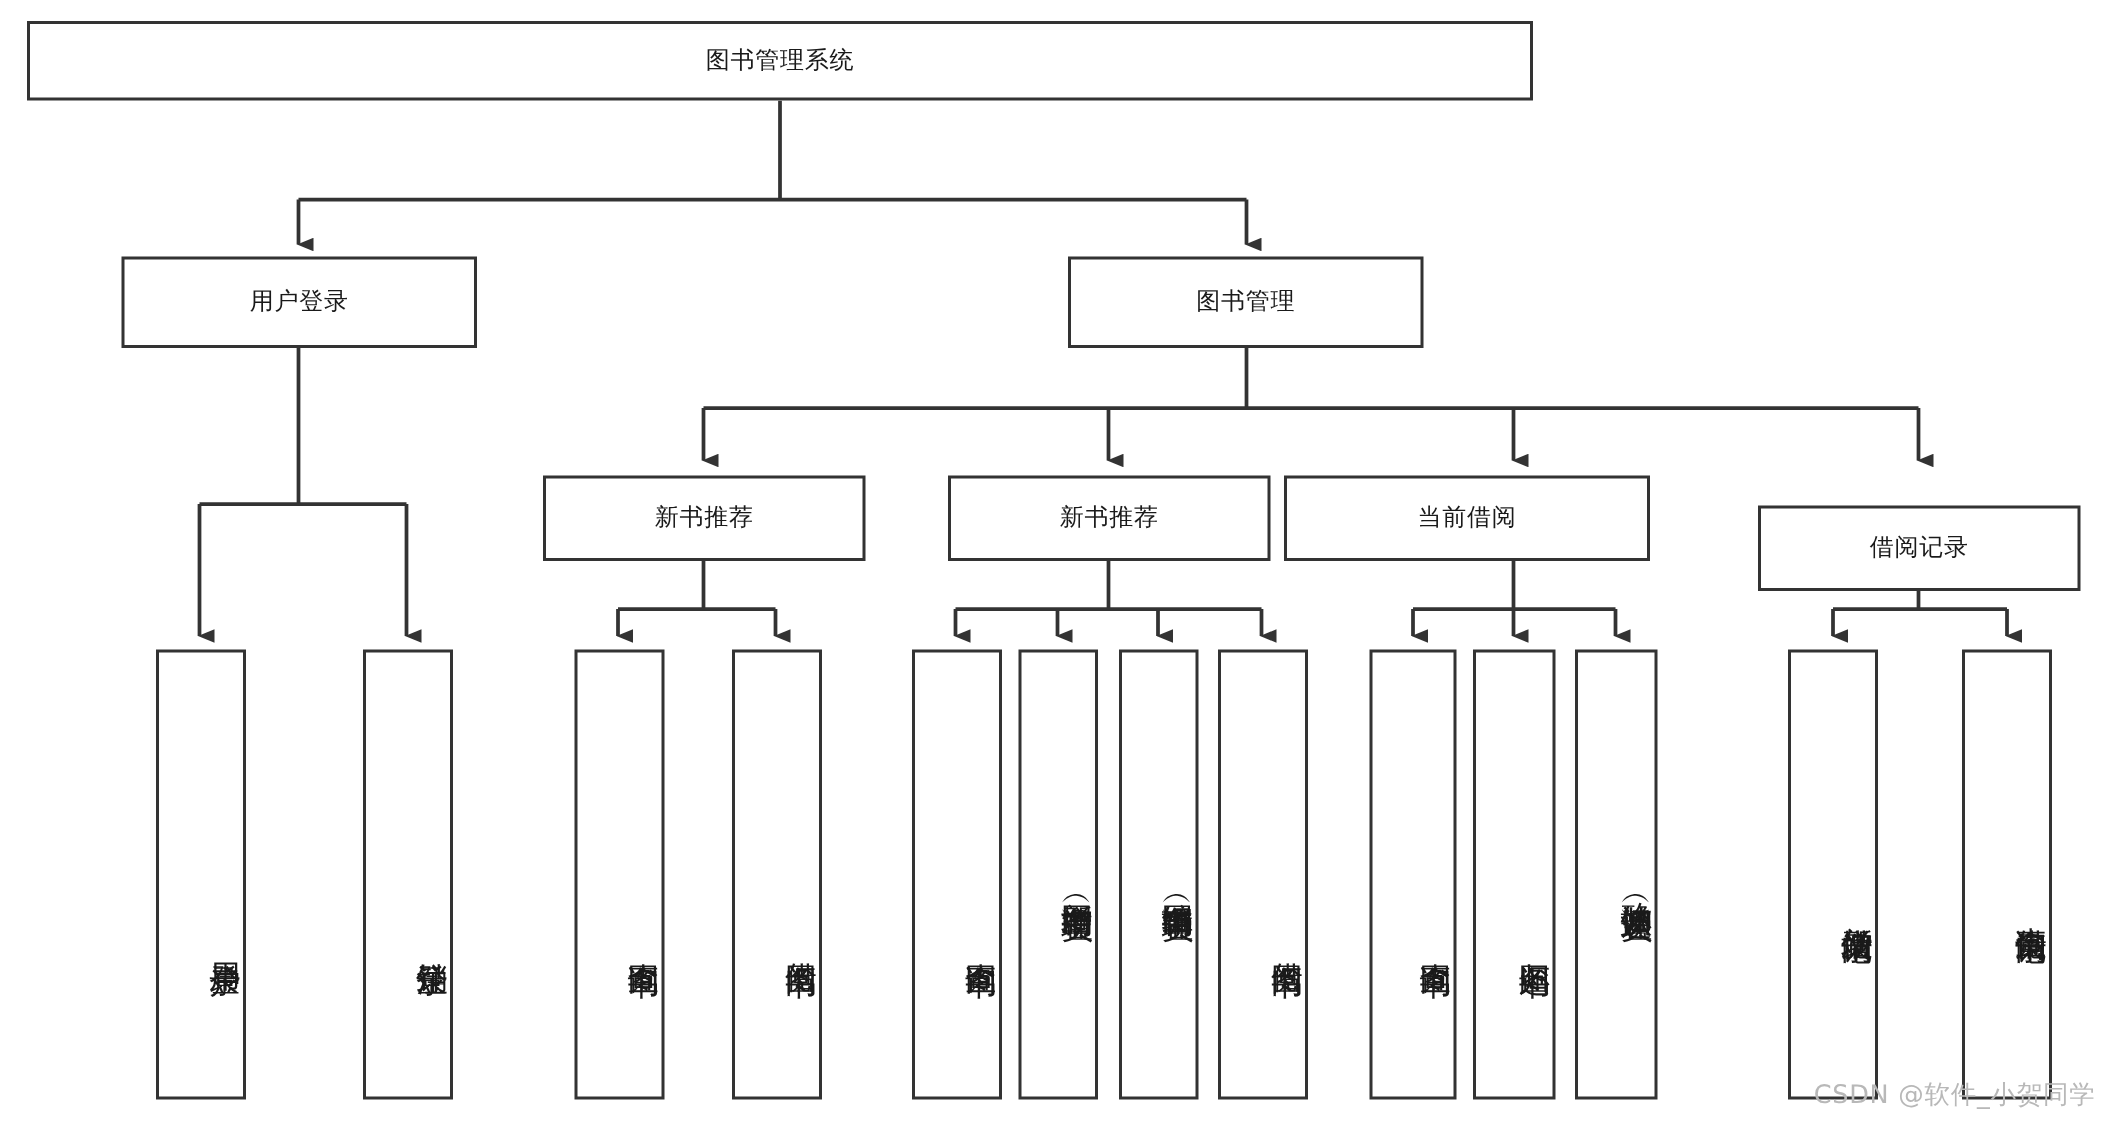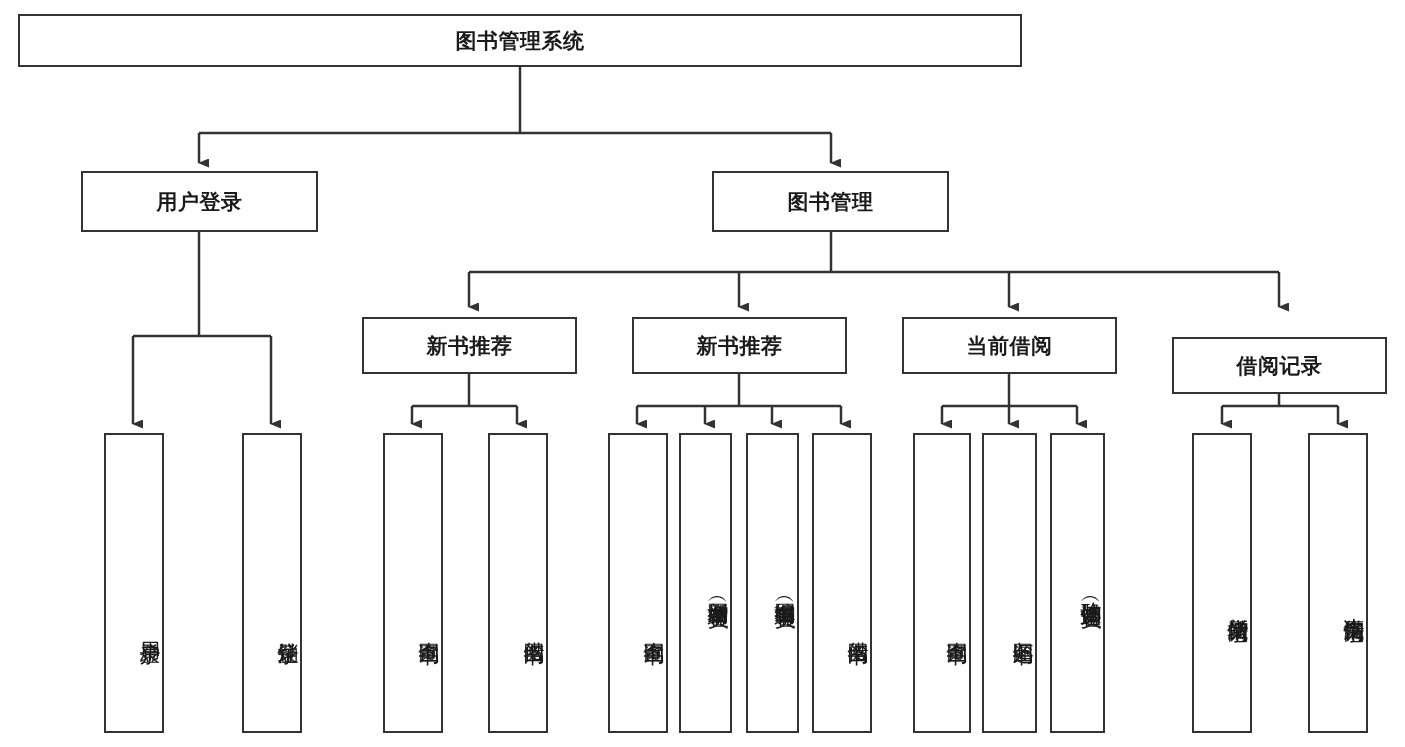--- a/index.html
+++ b/index.html
@@ -30,23 +30,22 @@
     position: absolute;
     box-sizing: border-box;
     background: #ffffff;
     border: 2px solid #333333;
     display: flex;
     align-items: center;
     justify-content: center;
     color: #1a1a1a;
   }
   .node.horiz {
-    font-size: 21px;
+    font-size: 16px;
     letter-spacing: 0.5px;
-    font-weight: bold;
   }
   .node.vert {
     writing-mode: vertical-rl;
     text-orientation: upright;
     font-size: 21px;
     align-items: flex-start;
     justify-content: center;
     padding-top: 10px;
     line-height: 1.18;
     letter-spacing: 1px;
@@ -132,21 +131,21 @@
   <div class="node horiz" style="left:362px; top:317px; width:215px; height:57px;">
     <span>新书推荐</span>
   </div>
 
   <div class="node horiz" style="left:712px; top:171px; width:237px; height:61px;">
     <span>图书管理</span>
   </div>
   <div class="node horiz" style="left:632px; top:317px; width:215px; height:57px;">
     <span>新书推荐</span>
   </div>
-  <div class="node horiz" style="left:902px; top:317px; width:215px; height:57px;">
+  <div class="node horiz" style="left:856px; top:317px; width:244px; height:57px;">
     <span>当前借阅</span>
   </div>
   <div class="node horiz" style="left:1172px; top:317px; width:215px; height:57px;margin-top:20px;">
     <span>借阅记录</span>
   </div>
 
   <div class="node vert" style="left:104px; top:433px; width:60px; height:300px; padding-top:88px;">
     <span class="vlabel">用户登录</span>
   </div>
   <div class="node vert" style="left:242px; top:433px; width:60px; height:300px; padding-top:88px;">
@@ -183,14 +182,15 @@
     <span class="vlabel">确认归还（管理员）</span>
   </div>
 
   <div class="node vert" style="left:1192px; top:433px; width:60px; height:300px; padding-top:42px;">
     <span class="vlabel">新增借阅记录</span>
   </div>
   <div class="node vert" style="left:1308px; top:433px; width:60px; height:300px; padding-top:42px;">
     <span class="vlabel">查询借阅记录</span>
   </div>
 
+  <div class="watermark">CSDN @软件_小贺同学</div>
 
 </div>
 
 </body></html>

